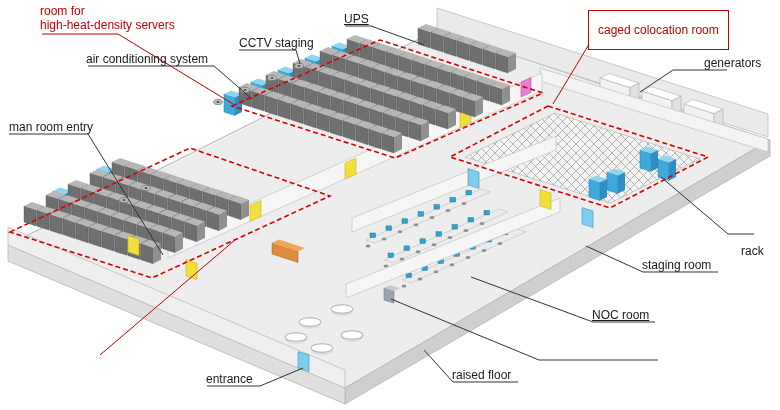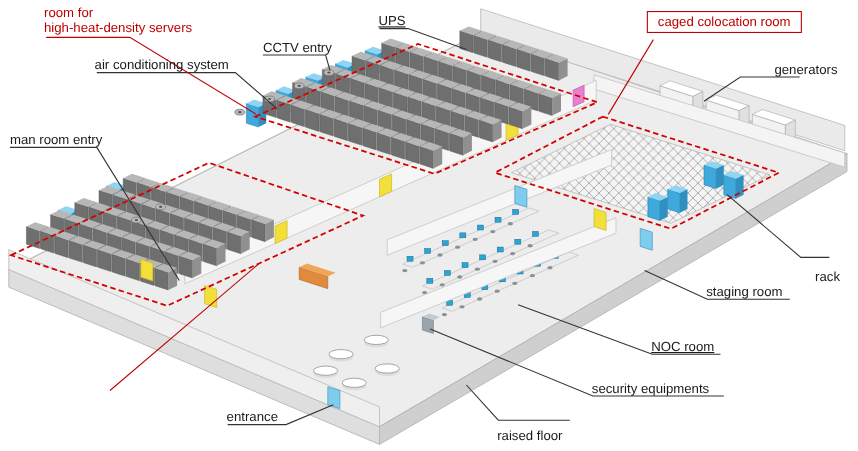--- a/index.html
+++ b/index.html
@@ -1,21 +1,21 @@
 <!DOCTYPE html>
 <html><head>
 <meta charset="utf-8">
 <style>
   html,body{margin:0;padding:0;background:#fff;}
   .stage{position:relative;width:780px;height:410px;background:#ffffff;overflow:hidden;
          font-family:"Liberation Sans",sans-serif;}
   .stage svg{position:absolute;left:0;top:0;}
   .lbl{position:absolute;font-size:12px;line-height:14px;color:#1a1a1a;white-space:pre-line;}
   .lbl.red{color:#c00000;}
-  .lbl.boxed{border:1px solid #c00000;padding:2px 9px;background:#fff;}
+  .lbl.boxed{border:1px solid #c00000;padding:12px 9px;background:#fff;}
 </style>
 </head>
 <body>
 
 <div class="stage">
 
 <svg width="780" height="410" viewBox="0 0 780 410">
   <defs>
 
     <g id="rk">
@@ -250,25 +250,24 @@
       <polyline points="42,34 118,34 233,104"></polyline>
       <polyline points="594,36 553,104"></polyline>
       <polyline points="100,355 235,240"></polyline>
     </g>
   </g>
 </svg>
 
 <div class="lbl" style="left:86px;top:52px;">air conditioning system</div>
 <div class="lbl red" style="left:40px;top:4px;">room for
 high-heat-density servers</div>
-<div class="lbl" style="left:239px;top:36px;">CCTV entry</div>
+<div class="lbl" style="left:239px;top:36px;">CCTV staging</div>
 <div class="lbl" style="left:344px;top:12px;text-decoration:underline;">UPS</div>
 <div class="lbl red boxed" style="left:588px;top:10px;">caged colocation room</div>
 <div class="lbl" style="left:672px;top:56px;margin-left:32px;">generators</div>
 <div class="lbl" style="left:9px;top:120px;">man room entry</div>
 <div class="lbl" style="left:741px;top:220px;margin-top:24px;">rack</div>
 <div class="lbl" style="left:642px;top:258px;">staging room</div>
 <div class="lbl" style="left:592px;top:308px;text-decoration:underline;">NOC room</div>
-<div class="lbl" style="left:538px;top:346px;">security equipments</div>
-<div class="lbl" style="left:452px;top:368px;margin-top:21px;">raised floor</div>
+<div class="lbl" style="left:452px;top:368px;">raised floor</div>
 <div class="lbl" style="left:206px;top:372px;text-align:center;">entrance</div>
 
 </div>
 
 </body></html>

